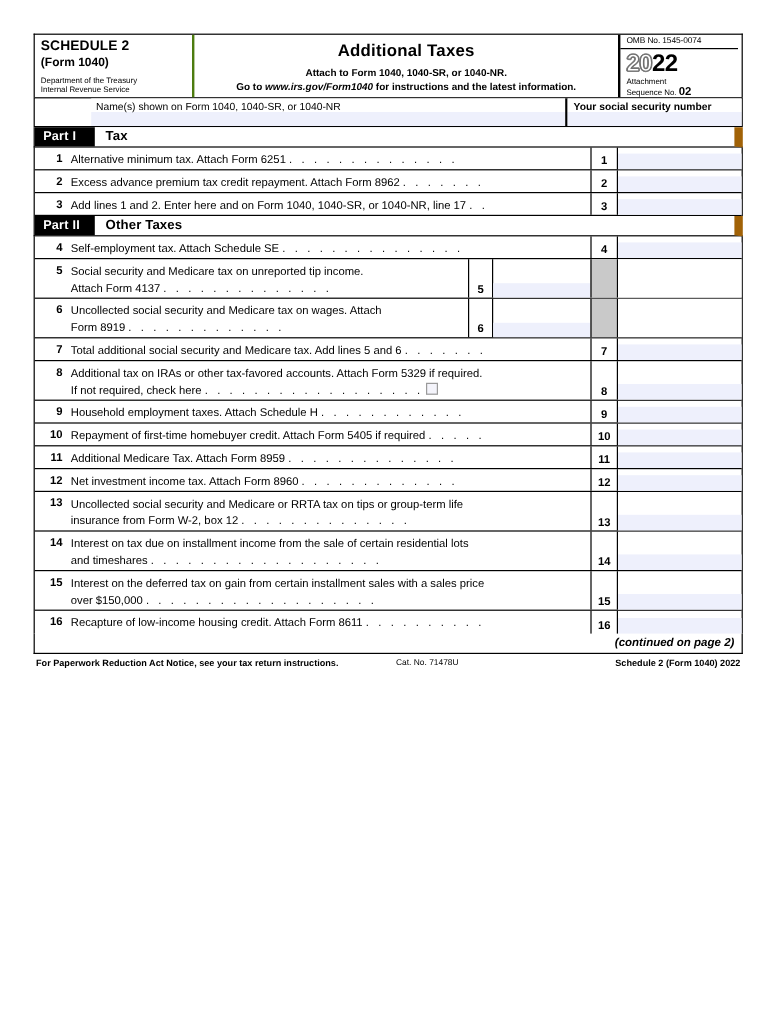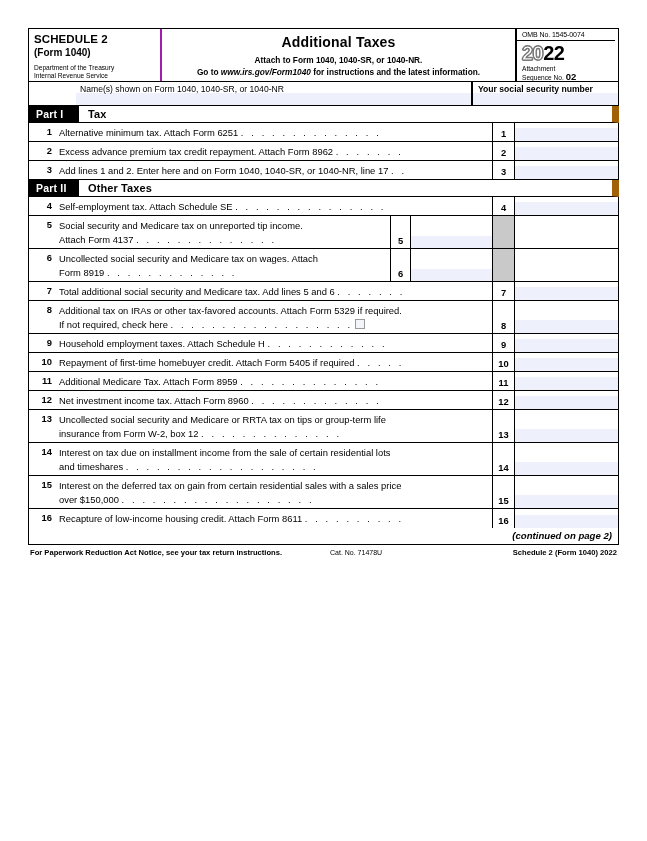--- a/index.html
+++ b/index.html
@@ -21,21 +21,21 @@
 
   
   .hdr {
     display: flex;
     border: 1px solid #000;
     border-bottom: none;
     height: 53px;
   }
   .hdr-left {
     width: 133px;
-    border-right: 2px solid #a21caf;
+    border-right: 2px solid #4d7c0f;
     padding: 4px 0 0 5px;
     flex: none;
   }
   .sched-name {
     font-size: 11.5px; font-weight: bold; letter-spacing: .1px;
     line-height: 13px;
   }
   .sched-sub {
     font-size: 10px; font-weight: bold; line-height: 13px;
   }
@@ -432,21 +432,21 @@
       </div>
       <div class="amt-num">14</div>
       <div class="amt-box">
           <div class="amt-fill"></div>
         </div>
     </div>
 
     <div class="row h2">
       <div class="num">15</div>
       <div class="desc">
-        <div class="just">Interest on the deferred tax on gain from certain residential sales with a sales price</div>
+        <div class="just">Interest on the deferred tax on gain from certain installment sales with a sales price</div>
         <div><span>over $150,000</span> <span class="dots">. . . . . . . . . . . . . . . . . . .</span></div>
       </div>
       <div class="amt-num">15</div>
       <div class="amt-box">
           <div class="amt-fill"></div>
         </div>
     </div>
 
     <div class="row h1" style="border-bottom:none;">
       <div class="num">16</div>

